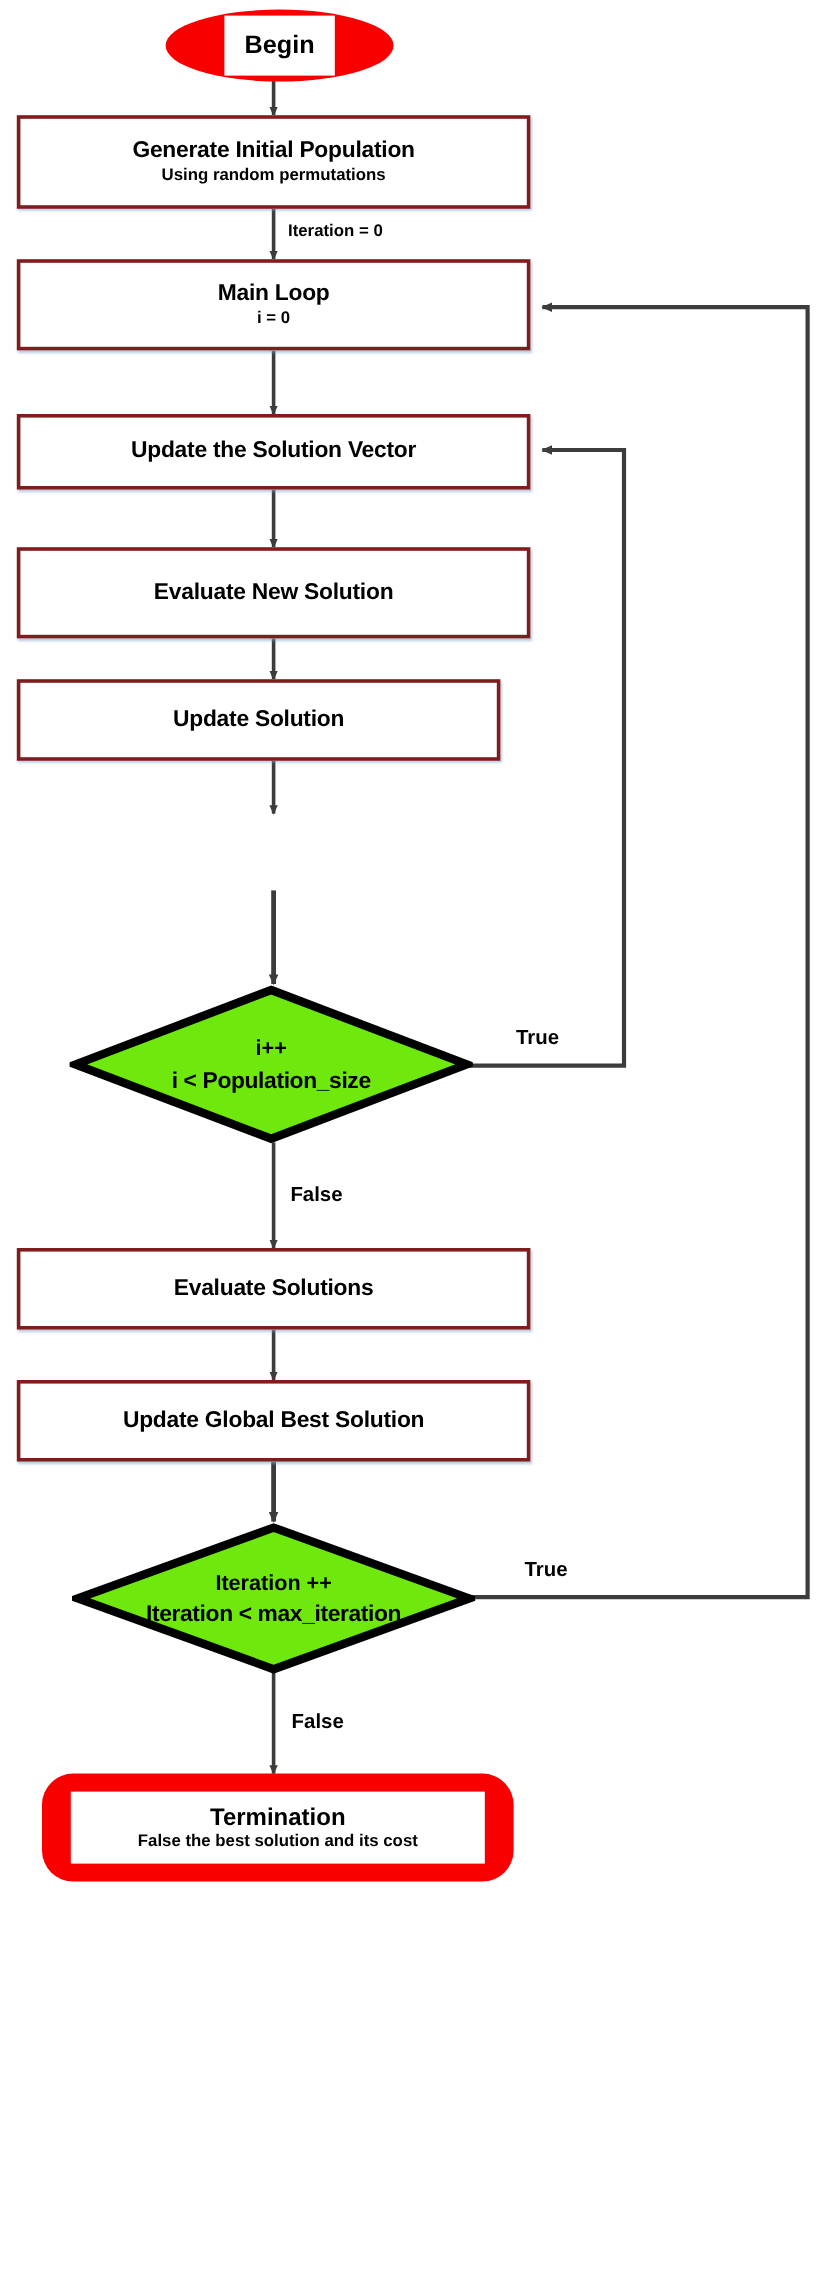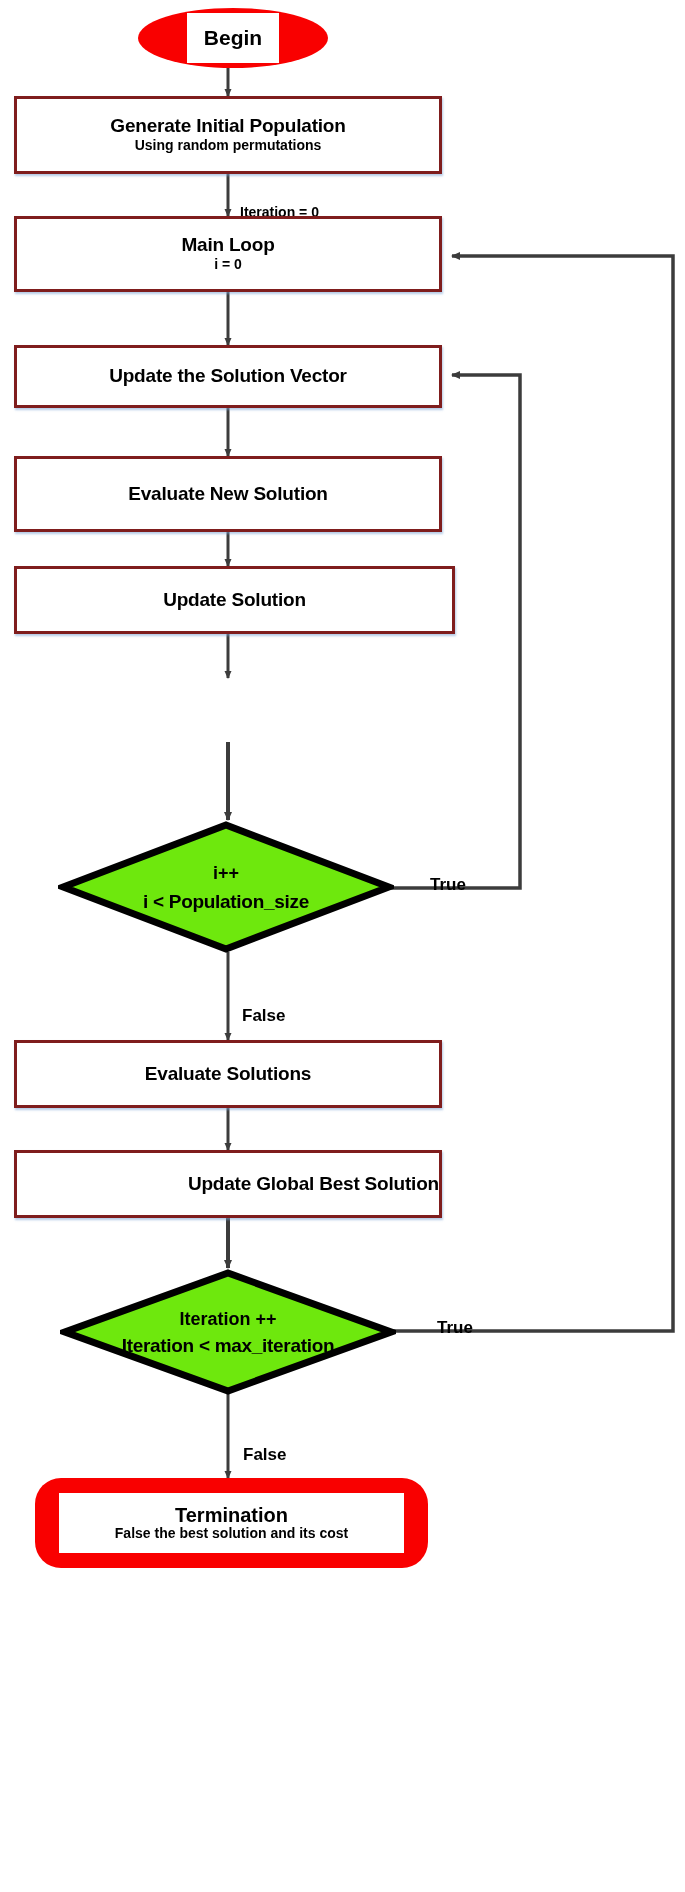--- a/index.html
+++ b/index.html
@@ -116,21 +116,20 @@
     letter-spacing:-0.3px;
   }
 
   
   .edge-label{
     position:absolute;
     font-weight:bold;
     font-size:17px;
     color:#000;
     white-space:nowrap;
-    margin-top:20px;
   }
   .edge-label.small{
     font-size:14px;
   }
 </style>
 </head>
 <body>
 
 <div id="canvas">
 
@@ -190,21 +189,21 @@
   </div>
 
   <div class="process" style="left:14px; top:345px; width:428px; height:63px;">
     <span class="p-title">Update the Solution Vector</span>
   </div>
 
   <div class="process" style="left:14px; top:456px; width:428px; height:76px;">
     <span class="p-title">Evaluate New Solution</span>
   </div>
 
-  <div class="process" style="left:14px; top:566px; width:441px; height:68px;">
+  <div class="process" style="left:14px; top:566px; width:403px; height:68px;">
     <span class="p-title">Update  Solution</span>
   </div>
 
 
   <div class="decision" style="left:58px; top:820px; width:336px; height:134px;">
     <svg class="dshape" width="336" height="134" viewBox="0 0 336 134" xmlns="http://www.w3.org/2000/svg">
       <polygon points="168,5 331,67 168,129 5,67" fill="#6ee80d" stroke="#000000" stroke-width="7" stroke-linejoin="miter"></polygon>
     </svg>
     <div class="dlabels">
       <span class="d-line1">i++</span>
@@ -213,21 +212,21 @@
   </div>
 
   <div class="edge-label" style="left:430px; top:855px;">True</div>
 
   <div class="edge-label" style="left:242px; top:986px;">False</div>
 
   <div class="process" style="left:14px; top:1040px; width:428px; height:68px;">
     <span class="p-title">Evaluate Solutions</span>
   </div>
 
-  <div class="process" style="left:14px; top:1150px; width:428px; height:68px;align-items:flex-end;">
+  <div class="process" style="left:14px; top:1150px; width:428px; height:68px;">
     <span class="p-title">Update Global Best Solution</span>
   </div>
 
   <div class="decision" style="left:60px; top:1268px; width:336px; height:128px;">
     <svg class="dshape" width="336" height="128" viewBox="0 0 336 128" xmlns="http://www.w3.org/2000/svg">
       <polygon points="168,5 331,64 168,123 5,64" fill="#6ee80d" stroke="#000000" stroke-width="7" stroke-linejoin="miter"></polygon>
     </svg>
     <div class="dlabels">
       <span class="d-line1" style="margin-bottom:8px;">Iteration ++</span>
       <span class="d-line2">Iteration &lt; max_iteration</span>

